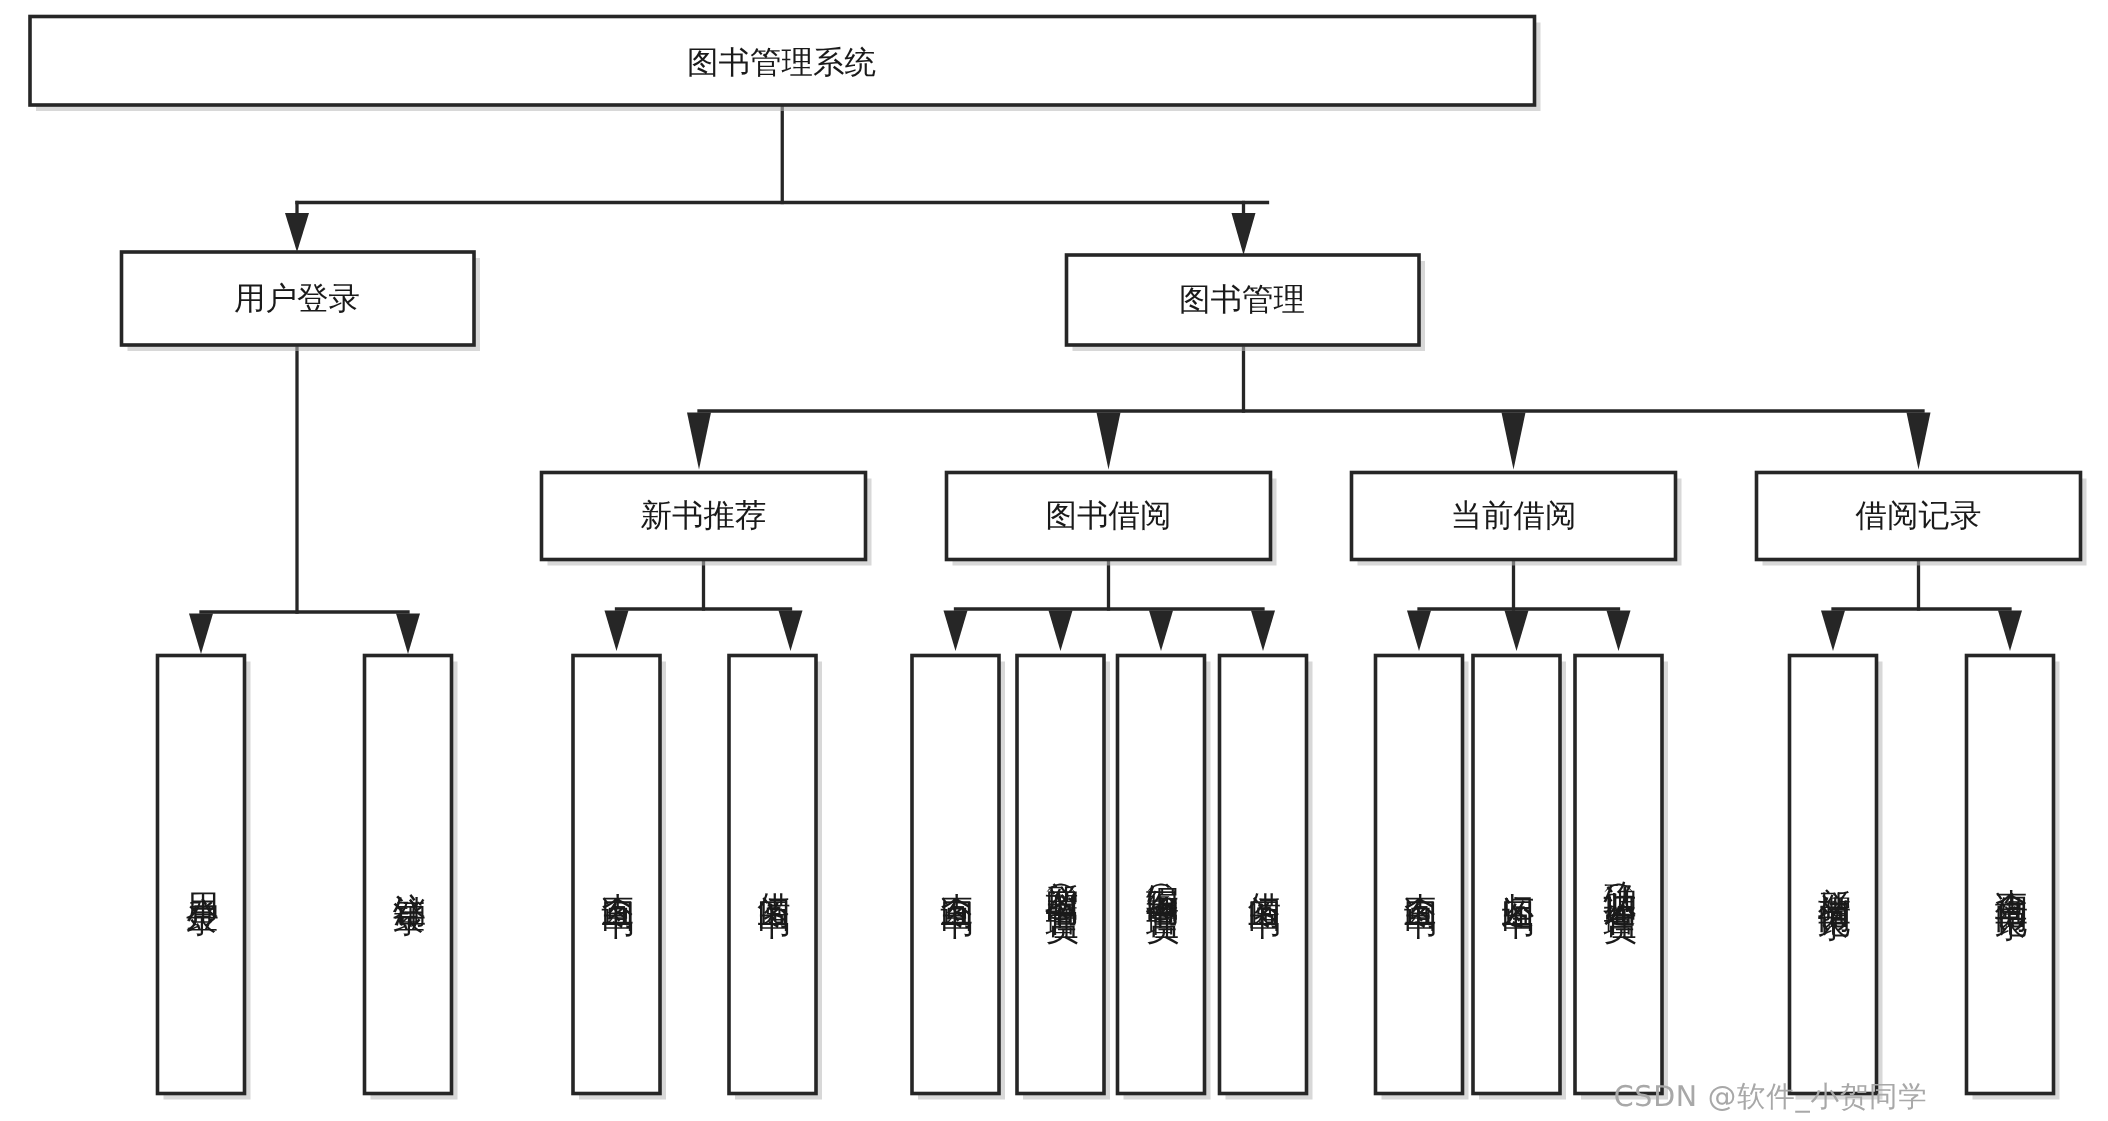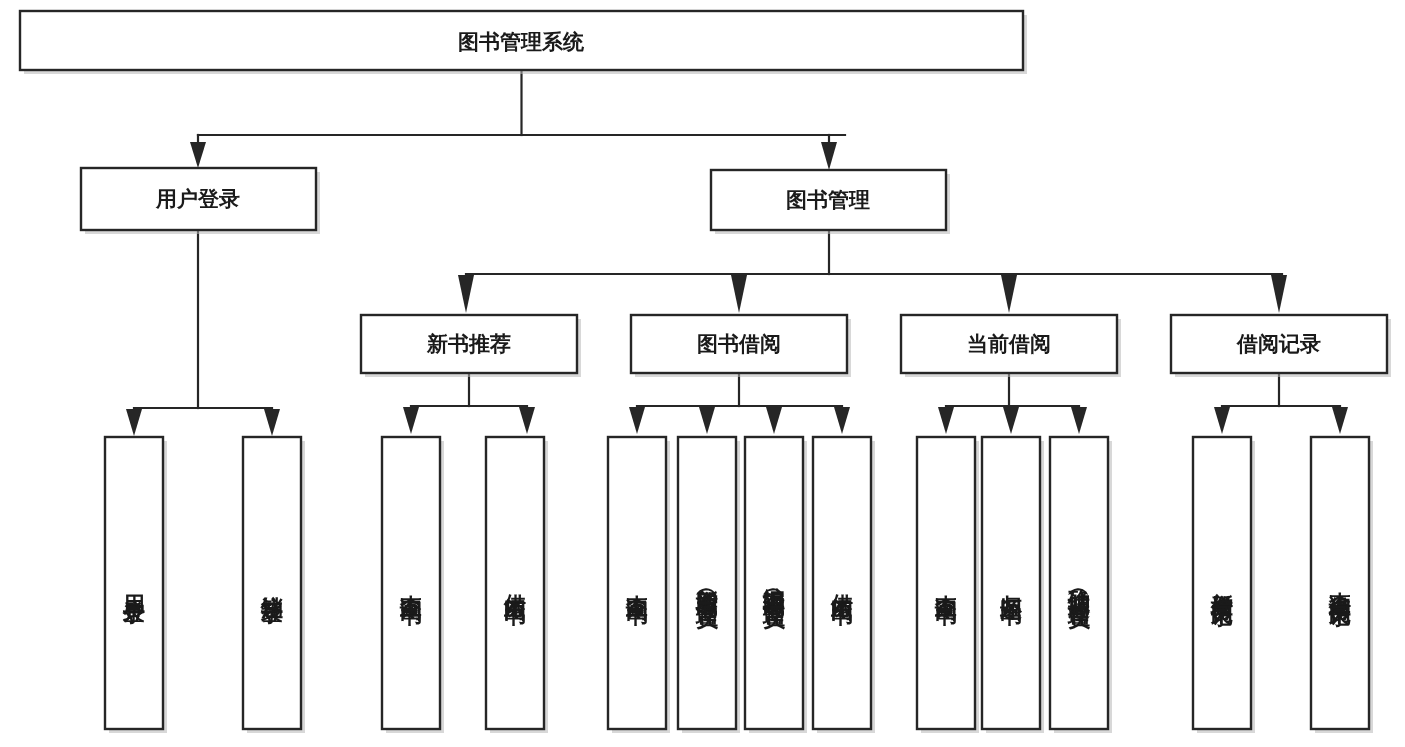--- a/index.html
+++ b/index.html
@@ -11,21 +11,20 @@
     width: 1405px;
     height: 747px;
     font-family: "DejaVu Sans", "Liberation Sans", sans-serif;
     overflow: hidden;
     position: relative;
   }
   #diagram-root {
     position: relative;
     width: 1291px;
     height: 747px;
-    font-weight: bold;
   }
   svg#flowchart {
     position: absolute;
     top: 0;
     left: 0;
     width: 1405px;
     height: 747px;
   }
   .node-rect {
     fill: #ffffff;
@@ -247,13 +246,14 @@
   <div class="vertical-label" style="left:745px; top:437px; width:58px; height:292px;">编辑图书（管理员）</div>
   <div class="vertical-label" style="left:813px; top:437px; width:58px; height:292px;">借阅图书</div>
 
   <div class="vertical-label" style="left:917px; top:437px; width:58px; height:292px;">查询图书</div>
   <div class="vertical-label" style="left:982px; top:437px; width:58px; height:292px;">归还图书</div>
   <div class="vertical-label" style="left:1050px; top:437px; width:58px; height:292px;">确认归还（管理员）</div>
 
   <div class="vertical-label" style="left:1193px; top:437px; width:58px; height:292px;">新增借阅记录</div>
   <div class="vertical-label" style="left:1311px; top:437px; width:58px; height:292px;">查询借阅记录</div>
 
+  <div class="watermark">CSDN @软件_小贺同学</div>
 </div>
 
 </body></html>

